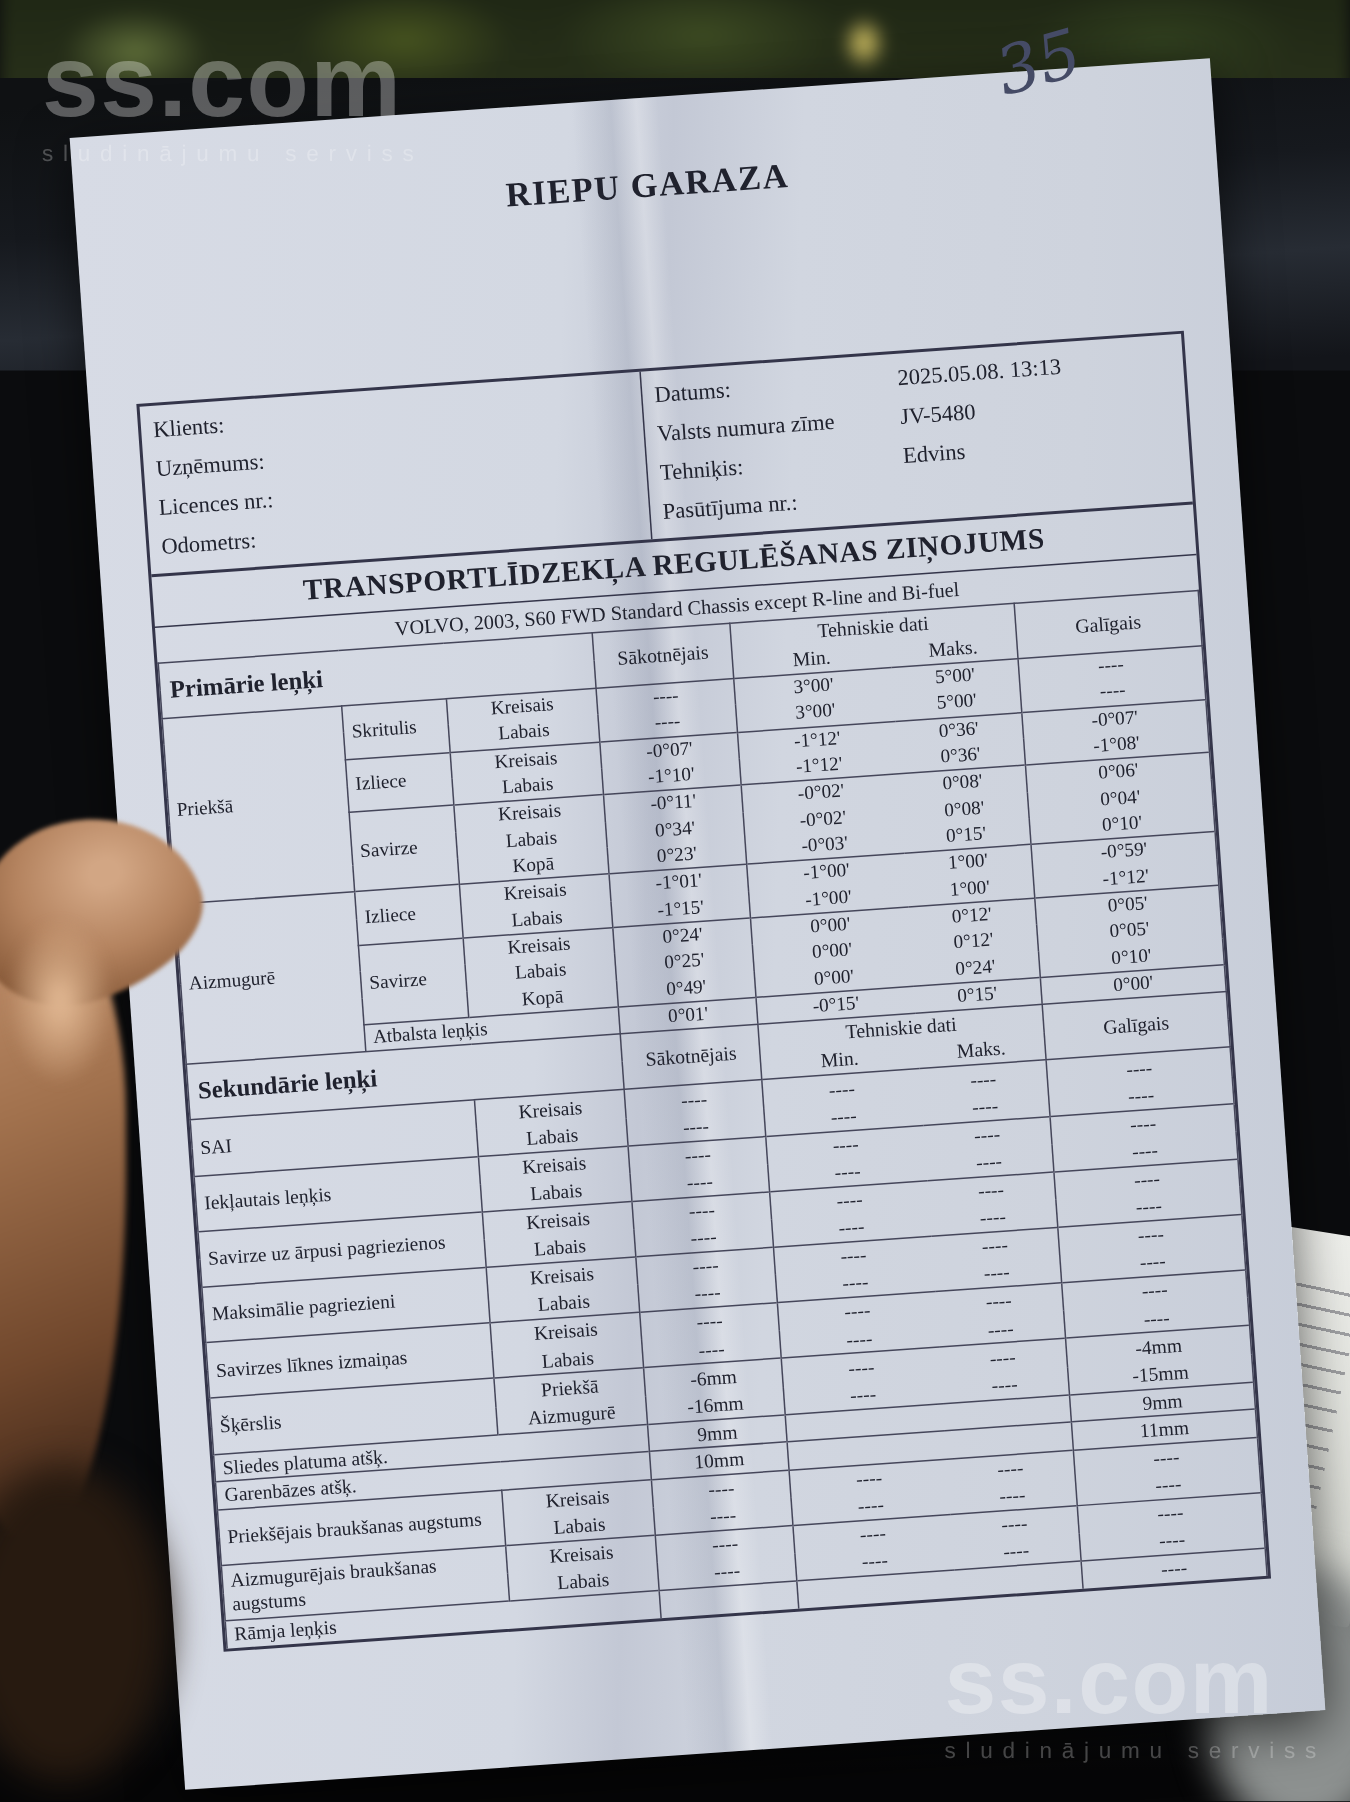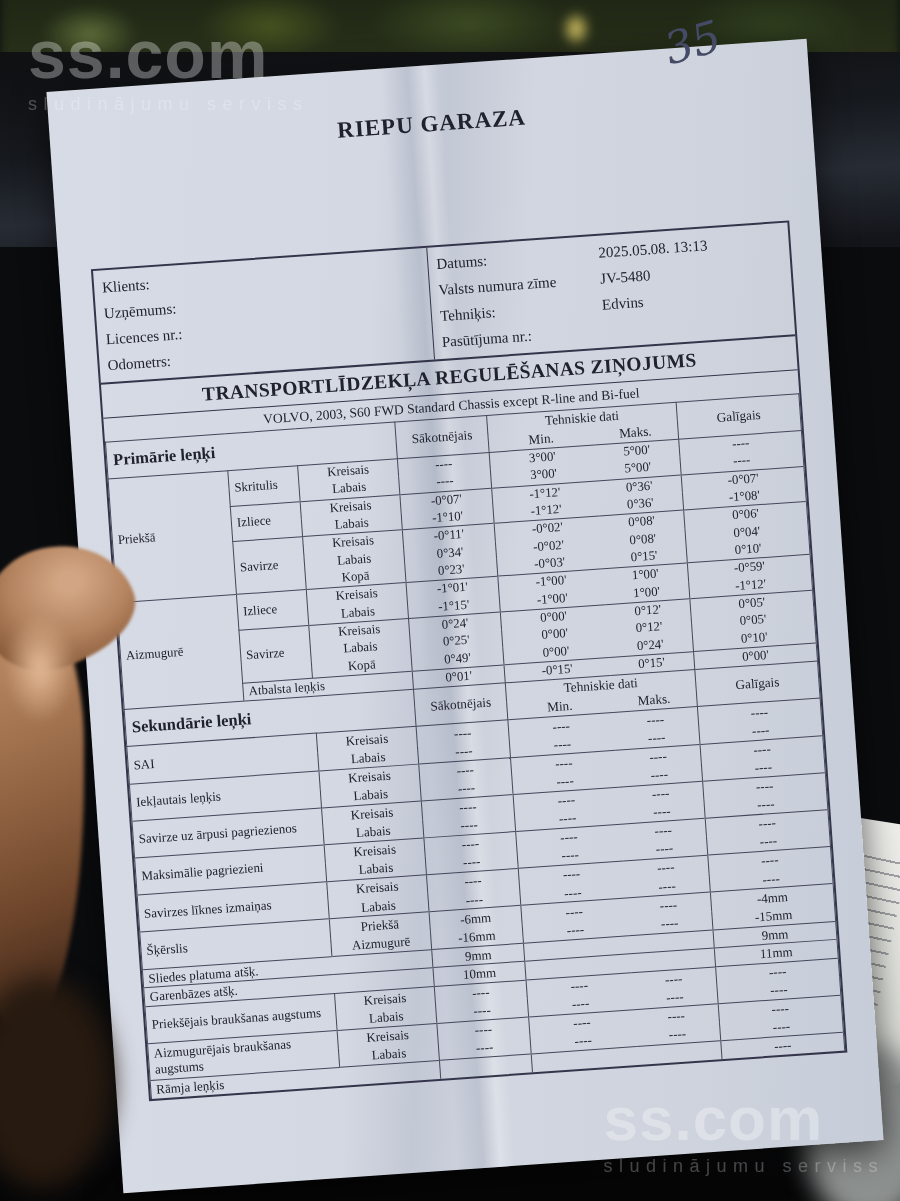--- a/index.html
+++ b/index.html
@@ -105,21 +105,21 @@
   }
   table.angles tr.gs td{border-top:1px solid var(--line);}
   table.angles .c-area,table.angles .c-param,table.angles .c-label{text-align:left;padding-left:5px;}
   table.angles .c-min{border-right:none;}
   table.angles .c-max{border-left:none;}
   table.secondary-t td{height:18.6px;font-size:13px;}
   table.secondary-t{border-top:1.6px solid var(--line-strong);}
   
   .wm{position:absolute;z-index:6;line-height:1;font-family:"Liberation Sans",sans-serif;pointer-events:none;}
   .wm .brand{font-size:68px;font-weight:bold;letter-spacing:1px;color:rgba(255,255,255,.32);}
-  .wm .tag{font-size:18px;letter-spacing:6.5px;margin-top:7px;color:rgba(255,255,255,.26);}
+  .wm .tag{font-size:15px;letter-spacing:6.5px;margin-top:7px;color:rgba(255,255,255,.26);}
   .wm-tl{left:28px;top:20px;}
   .wm-br{right:16px;bottom:26px;}
   .wm-br .brand{font-size:62px;}
 </style>
 </head>
 <body>
 
 <div class="stage">
   <div class="trees"></div>
   <div class="dash"></div>

